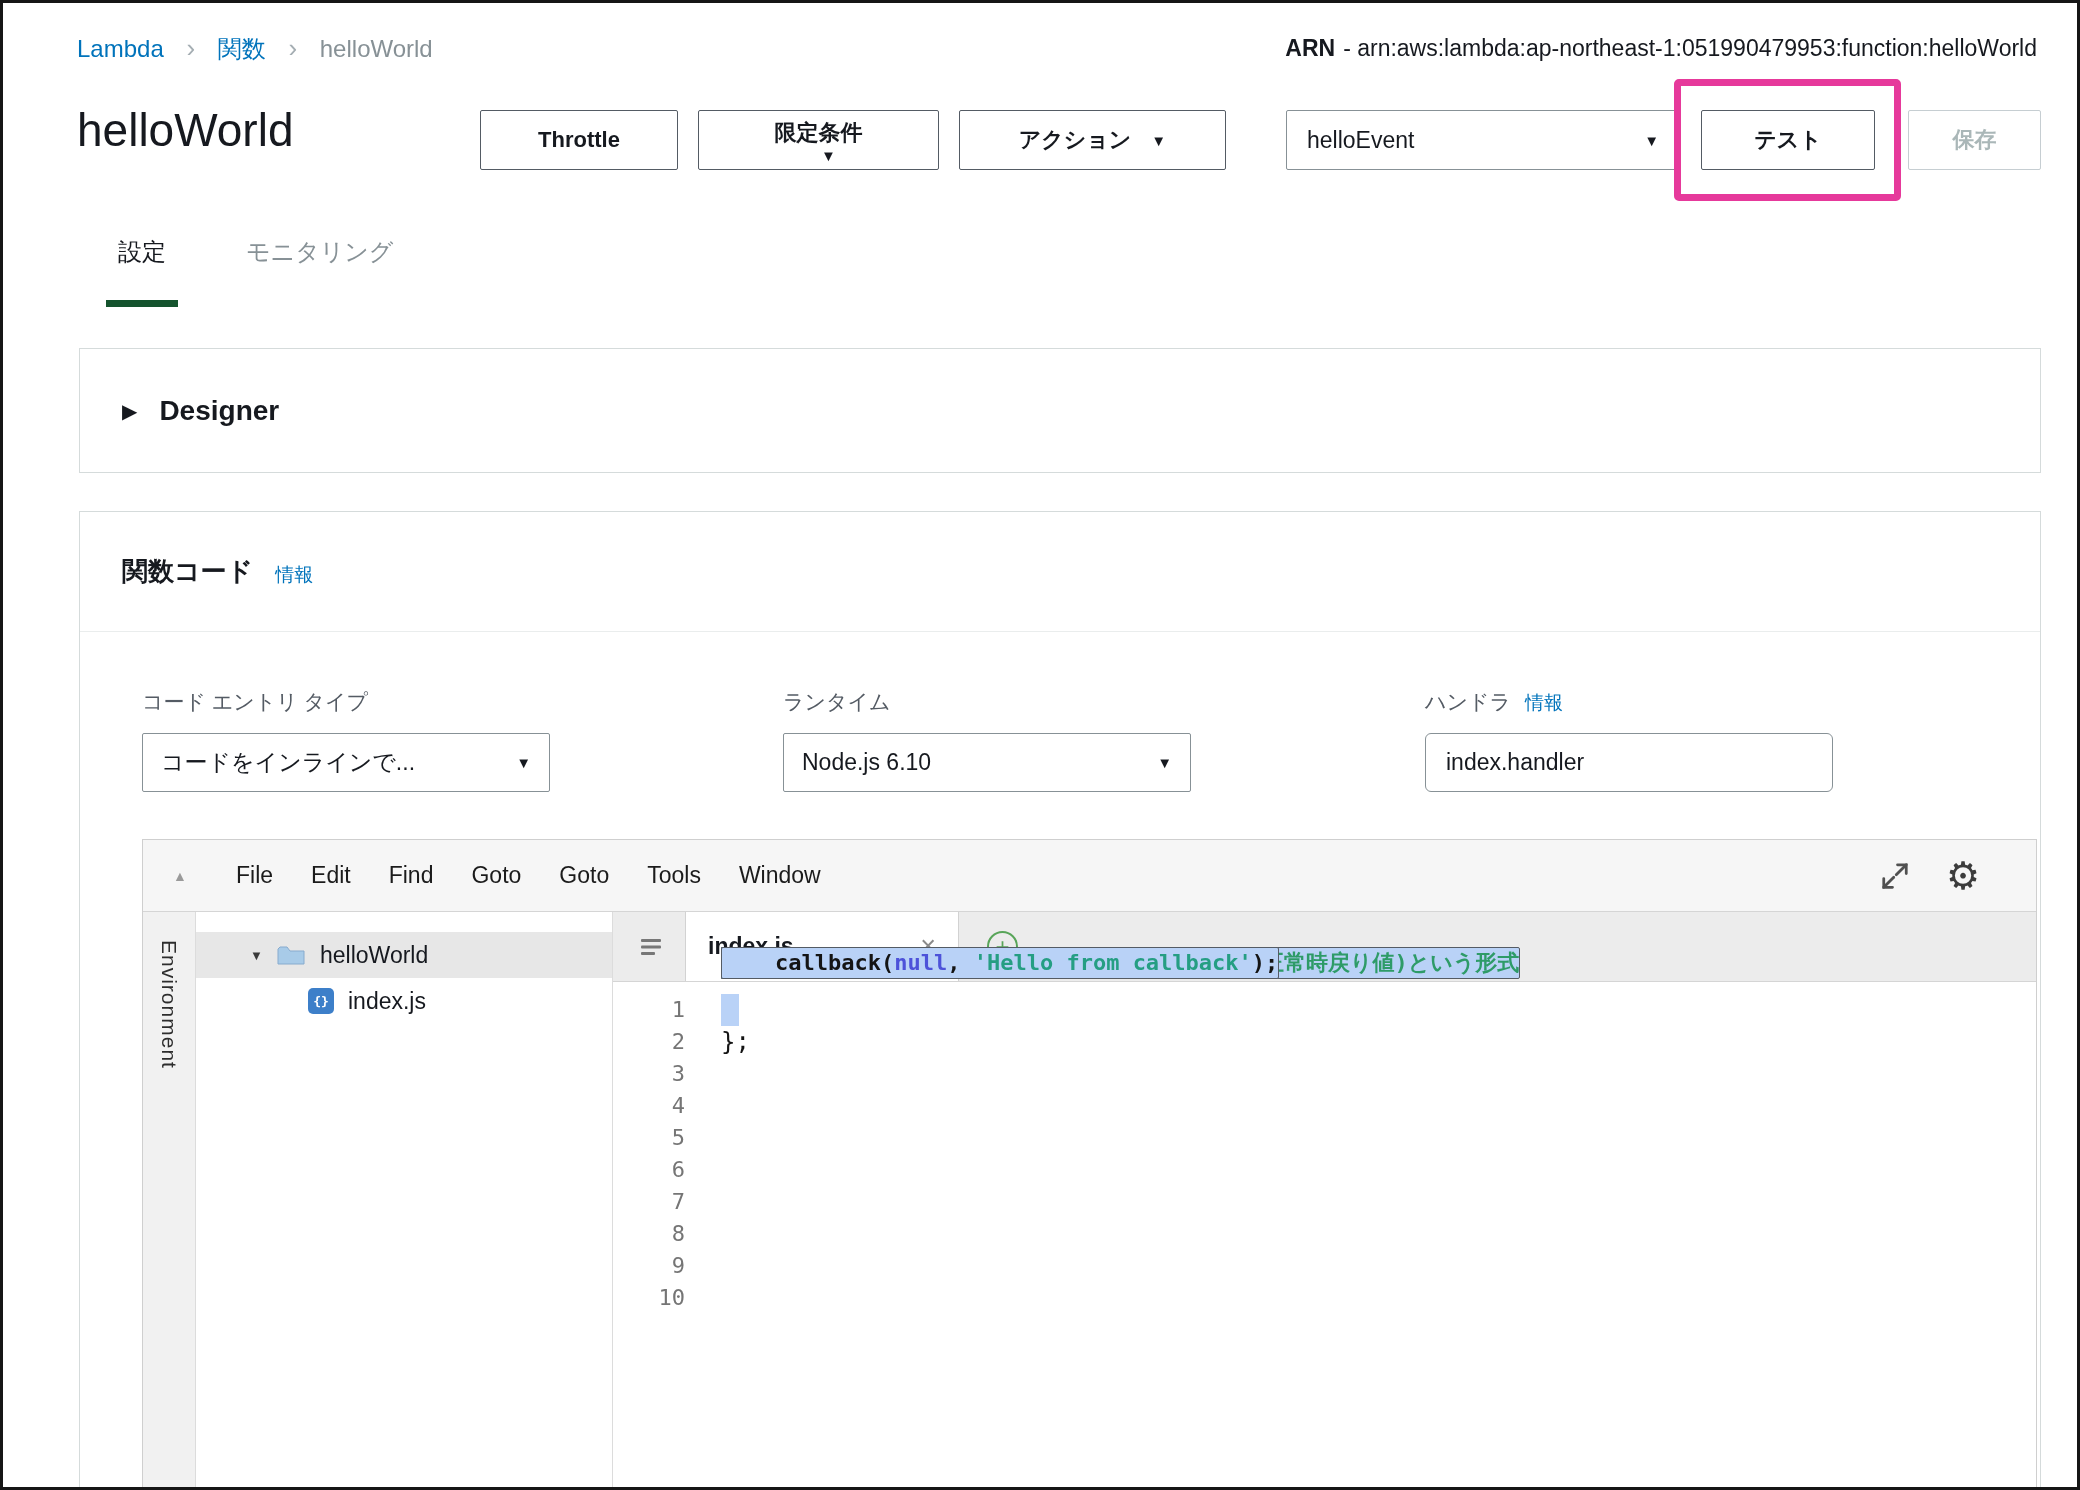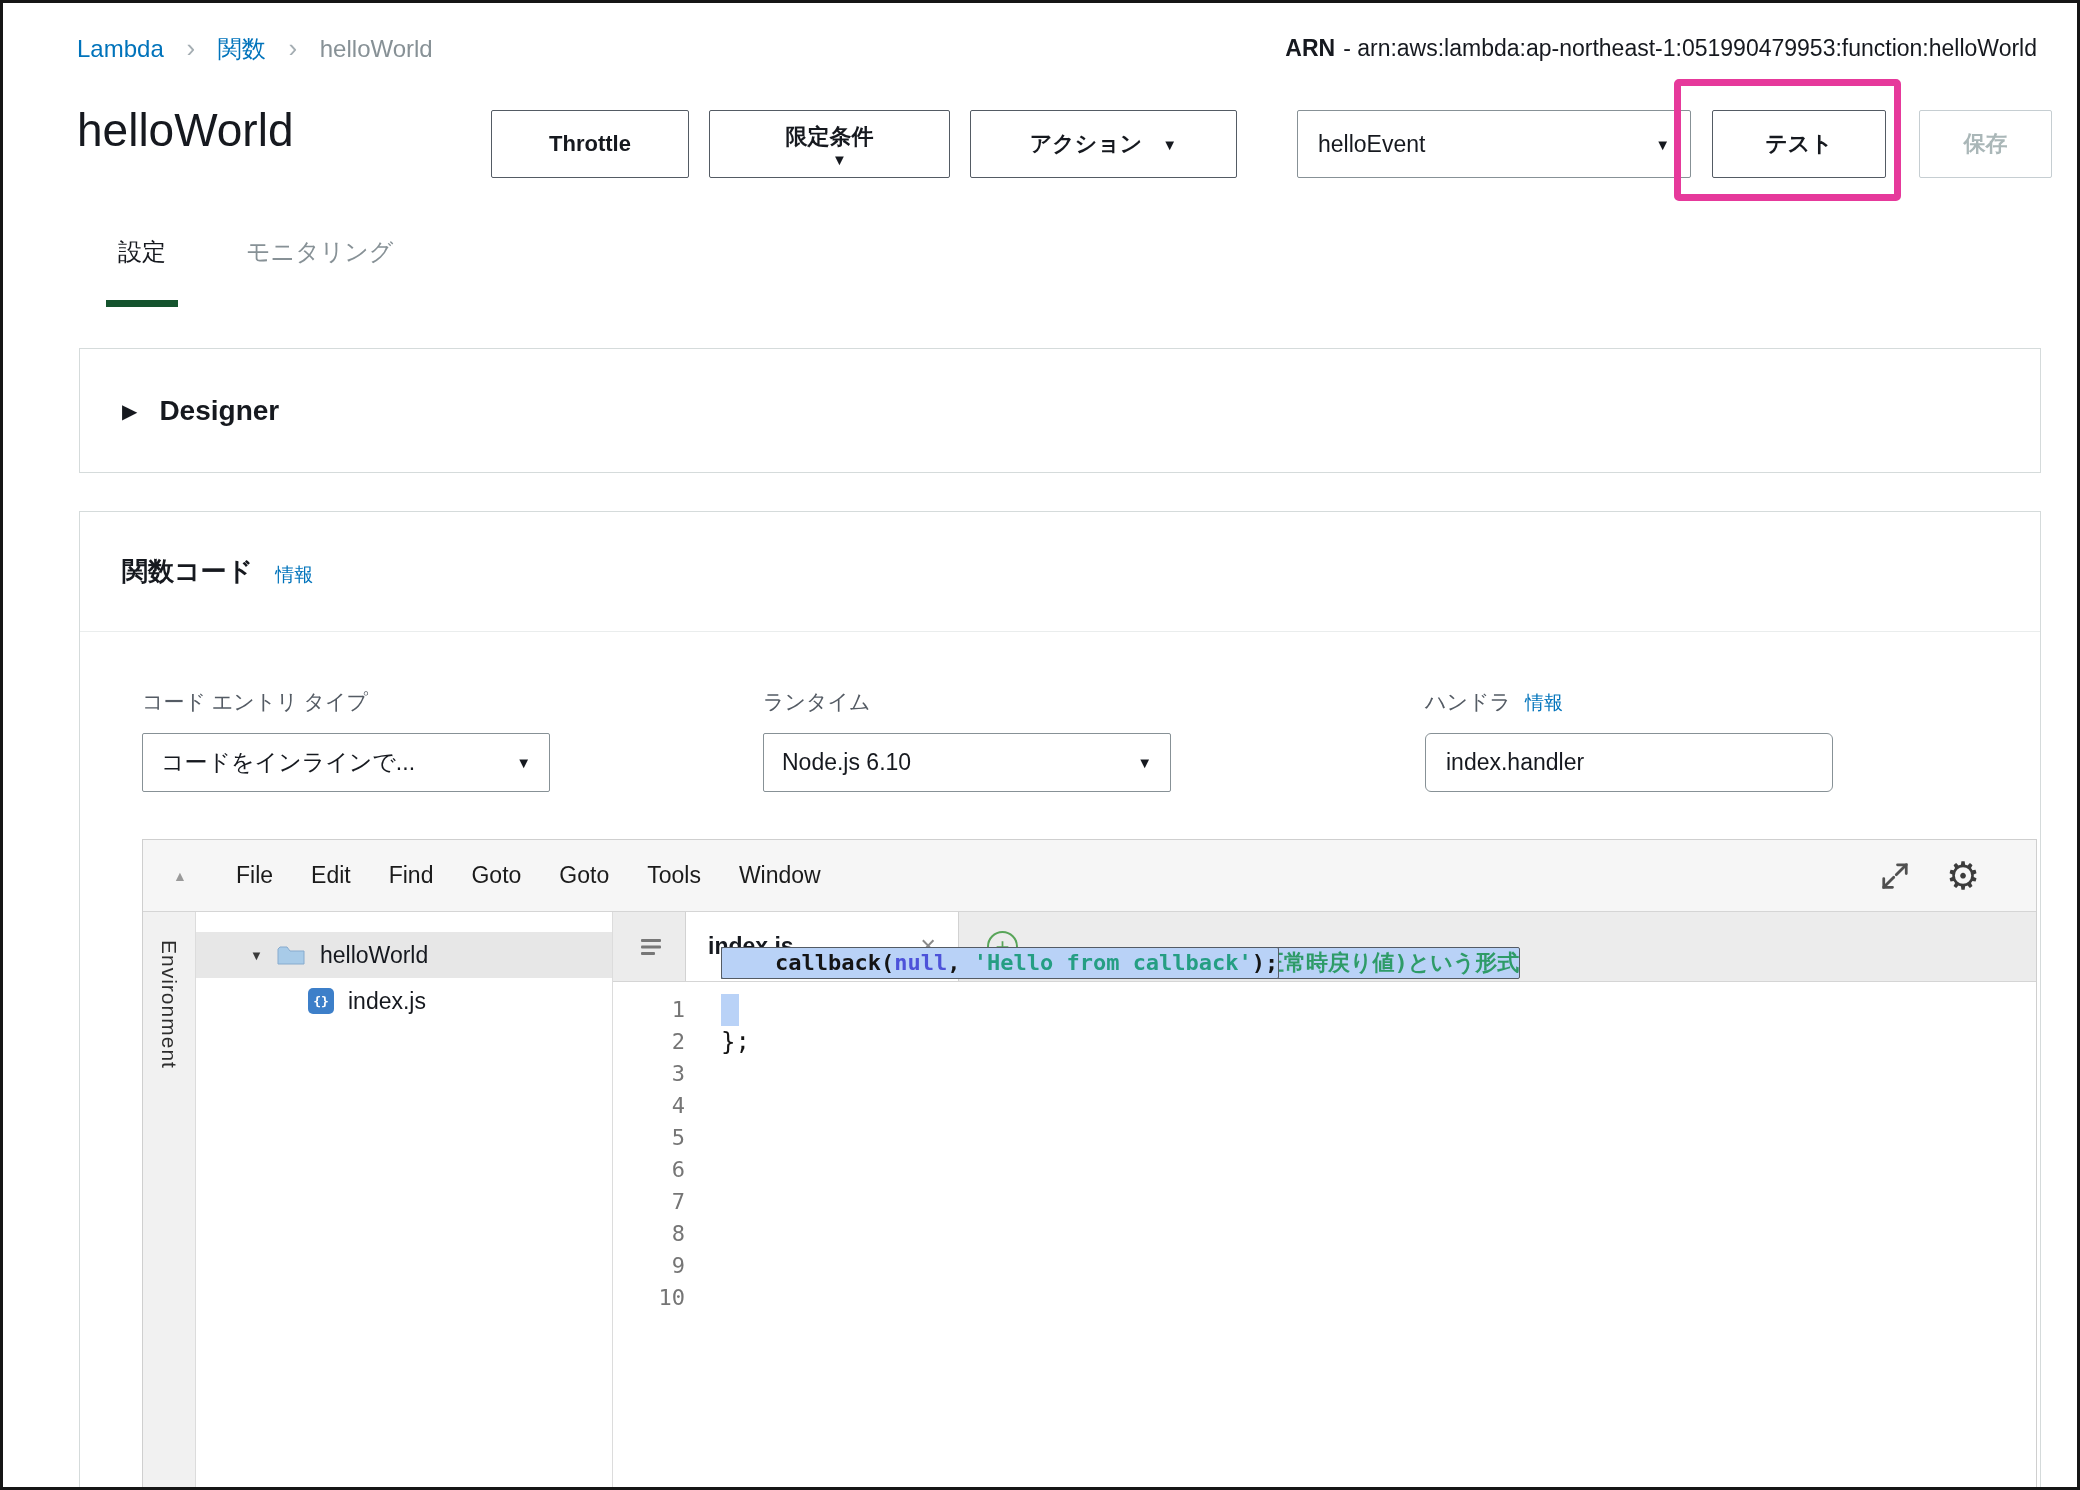--- a/index.html
+++ b/index.html
@@ -13,24 +13,24 @@
   
   .topbar { position:absolute; left:74px; right:40px; top:30px; display:flex; justify-content:space-between; align-items:flex-start; font-size:24px; }
   .crumb-link { color:#0073bb; cursor:pointer; }
   .crumb-sep { color:#a5aeb3; margin:0 16px; font-size:26px; }
   .crumb-cur { color:#879196; }
   .arn { font-size:23px; color:#16191f; margin-top:2px; }
   .arn b { font-weight:700; margin-right:8px; }
   
   .title { position:absolute; left:74px; top:100px; font-size:46px; font-weight:400; color:#16191f; }
   .btn, .sel {
-    position:absolute; top:107px; height:68px; background:#fff;
+    position:absolute; top:107px; height:60px; background:#fff;
     display:flex; align-items:center; justify-content:center;
     border:1px solid #545b64; border-radius:2px; font-size:22px; font-weight:700;
-    color:#16191f; cursor:pointer; font-family:inherit;margin-left:11px;
+    color:#16191f; cursor:pointer; font-family:inherit;
   }
   .caret { font-size:15px; margin-left:20px; line-height:1; }
   .b-throttle { left:477px; width:198px; }
   .b-qual { left:695px; width:241px;flex-direction:column; }
   .b-act { left:956px; width:267px; }
   .sel-event { left:1283px; width:394px; justify-content:space-between; padding:0 20px; font-weight:400; font-size:23px; border-color:#879196;gap:12px; }
   .b-test { left:1698px; width:174px; }
   .b-save { left:1905px; width:133px; border-color:#c6ced2; color:#aab7b8;text-align:right; }
   .pink-box { position:absolute; left:1671px; top:76px; width:227px; height:122px; border:7px solid #e6399b; border-radius:5px; pointer-events:none; z-index:5; }
   
@@ -41,21 +41,21 @@
   .card { position:absolute; left:76px; width:1962px; background:#fff; border:1px solid #d5dbdb; }
   .designer { top:345px; height:125px; display:flex; align-items:center; }
   .tri { font-size:20px; margin:0 22px 0 42px; color:#16191f; }
   .designer-title { font-size:28px; font-weight:700; }
   .fncode { top:508px; height:1100px; }
   .card-hd { height:120px; border-bottom:1px solid #eaeded; display:flex; align-items:center; padding-left:42px; }
   .card-hd h2 { font-size:26px; font-weight:700; }
   .info { color:#0073bb; font-size:19px; margin-left:22px; margin-top:6px; cursor:pointer; }
   
   .field { position:absolute; top:176px; }
-  .f1 { left:62px; } .f2 { left:683px; } .f3 { left:1345px; }
+  .f1 { left:62px; } .f2 { left:703px; } .f3 { left:1345px; }
   .field .flabel { display:flex; align-items:baseline; font-size:21px; color:#545b64; margin-bottom:17px; gap:14px; }
   .fselect { width:408px; height:59px; border:1px solid #879196; border-radius:2px; background:#fff;
              display:flex; align-items:center; justify-content:space-between; padding:0 18px; font-size:23px; cursor:pointer; }
   .finput { width:408px; height:59px; border:1px solid #879196; border-radius:6px; font-size:23px; padding:0 20px; font-family:inherit; color:#16191f; }
   
   .editor { position:absolute; left:62px; top:327px; width:1895px; height:700px; border:1px solid #cfcfcf; display:flex; flex-direction:column; background:#fff; }
   .menubar { height:72px; background:#f6f6f6; border-bottom:1px solid #d5d5d5; display:flex; align-items:center; flex:none; }
   .collapse { width:74px; text-align:center; font-size:14px; color:#9a9a9a; cursor:pointer; }
   .menu { padding:0 19px; font-size:23px; color:#1b1b1b; cursor:pointer; }
   .mb-icons { margin-left:auto; display:flex; align-items:center; gap:36px; padding-right:56px; }

